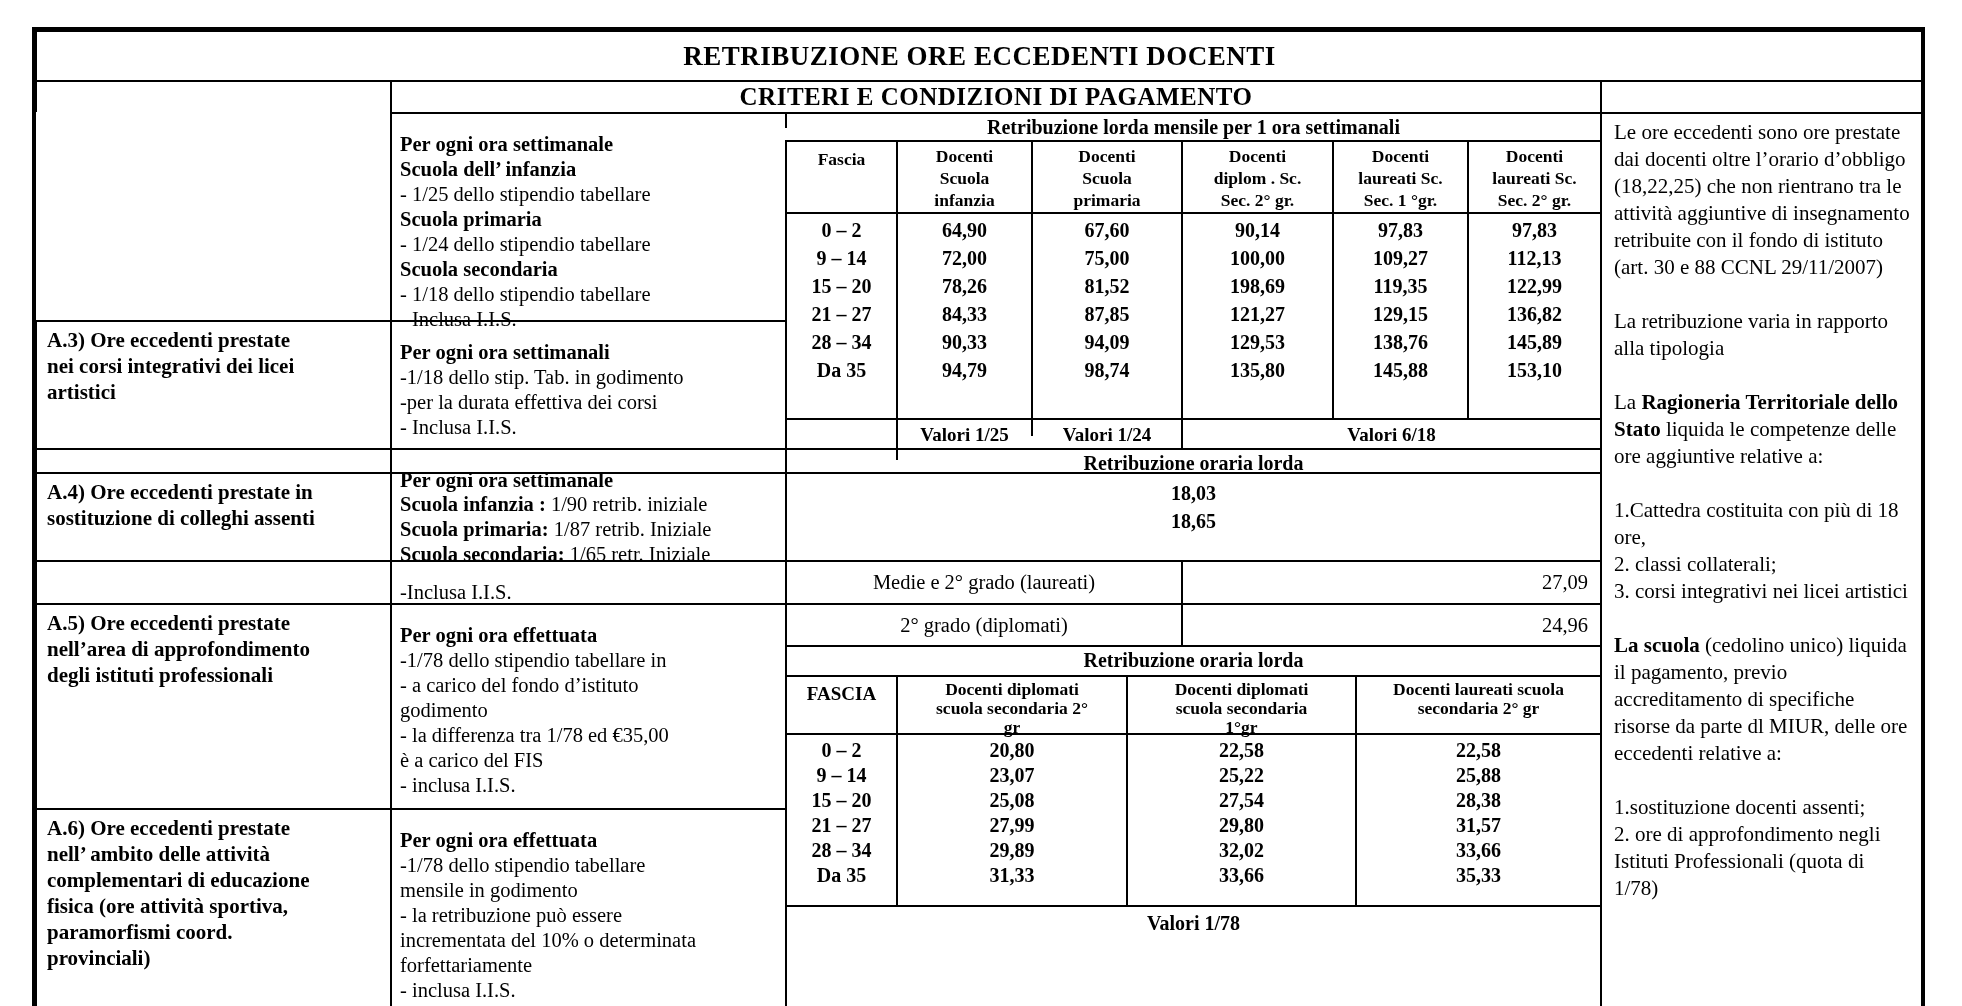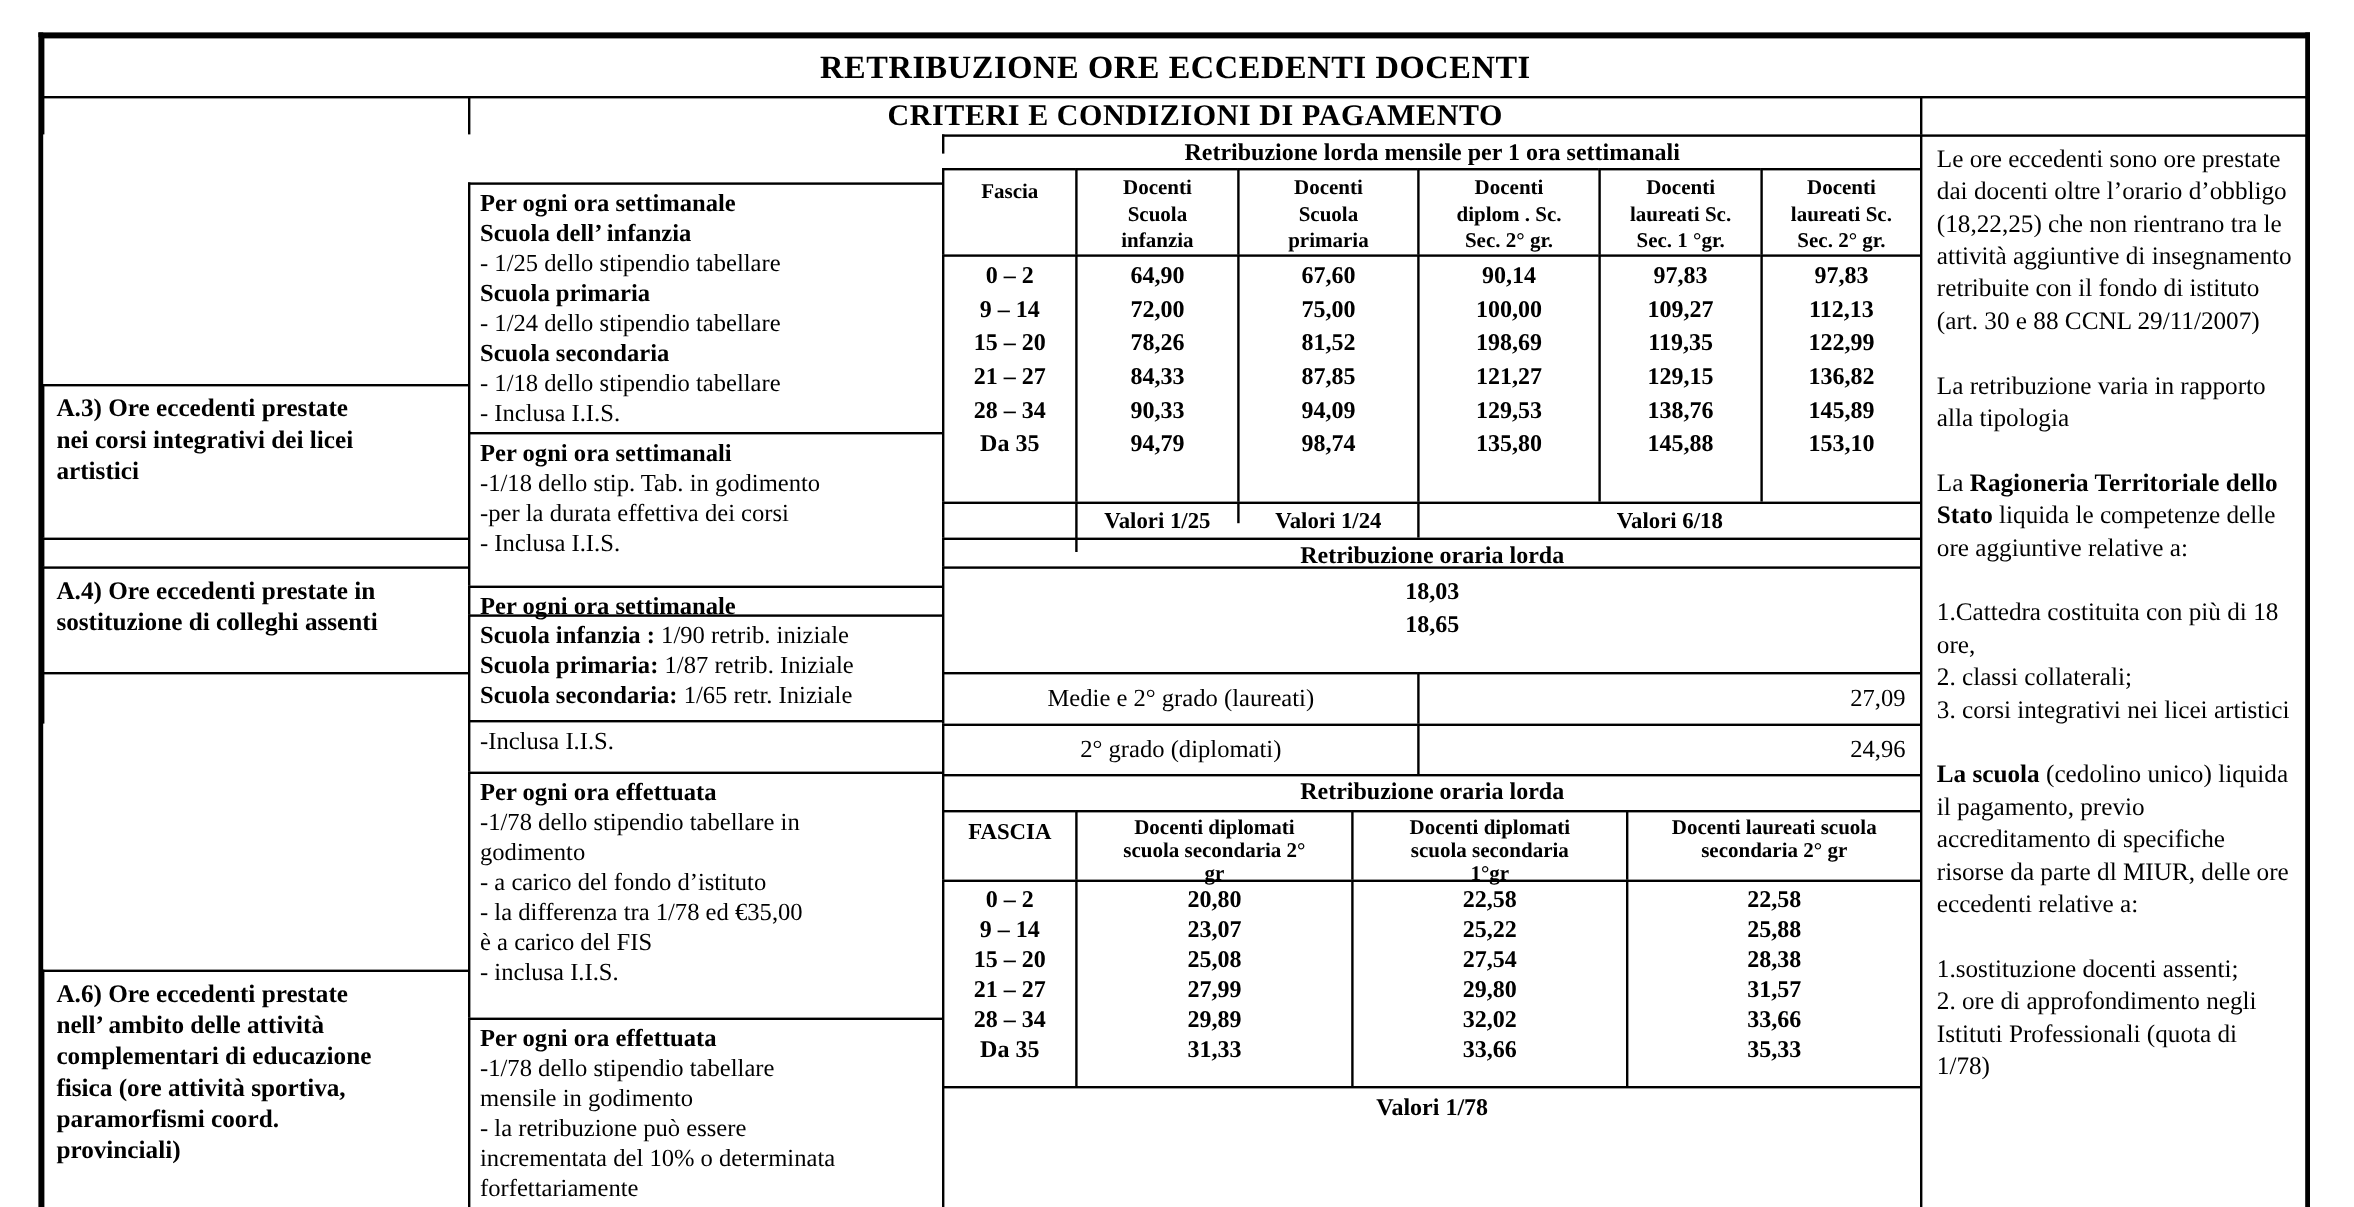--- a/index.html
+++ b/index.html
@@ -4,21 +4,21 @@
 <style>
   html,body{margin:0;padding:0;background:#fff;}
   .page{position:relative;width:1962px;height:1006px;overflow:hidden;background:#fff;
         font-family:"Liberation Serif","DejaVu Serif",serif;color:#000;}
   .c{position:absolute;box-sizing:border-box;border-left:2px solid #000;border-top:2px solid #000;}
   .frame{position:absolute;box-sizing:border-box;left:32px;top:27px;width:1893px;height:1010px;
          border:4px solid #000;border-bottom:none;pointer-events:none;}
   .title{font-weight:bold;font-size:27px;text-align:center;padding-top:9px;letter-spacing:.5px;}
   .subtitle{font-weight:bold;font-size:25px;text-align:center;padding-top:1px;letter-spacing:.5px;}
   .lcell{font-weight:bold;font-size:21px;line-height:26px;padding:5px 6px 0 10px;white-space:pre-line;}
-  .ccell{font-size:20.5px;line-height:25px;padding:4px 4px 0 8px;margin-top:40px;}
+  .ccell{font-size:20.5px;line-height:25px;padding:18px 4px 0 8px;}
   .b{font-weight:bold;}
   .banner{font-weight:bold;font-size:20px;text-align:center;padding-top:2px;}
   .th{font-weight:bold;font-size:17.5px;line-height:22px;text-align:center;white-space:pre-line;padding-top:3px;}
   .thf{font-size:19px;padding-top:6px;}
   .tcol div{font-weight:bold;font-size:20px;line-height:28px;text-align:center;}
   .tcol{padding-top:2px;}
   .tcol2 div{font-weight:bold;font-size:20px;line-height:25px;text-align:center;}
   .tcol2{padding-top:3px;}
   .valori{font-weight:bold;font-size:19px;text-align:center;padding-top:4px;}
   .bigv{text-align:center;padding-top:5px;}
@@ -39,20 +39,23 @@
   <div class="c subtitle" style="left:390px;top:80px;width:1210px;height:32px">CRITERI E  CONDIZIONI DI PAGAMENTO</div>
   <div class="c" style="left:1600px;top:80px;width:322px;height:32px"></div>
 
   <div class="c lcell" style="left:35px;top:320px;width:355px;height:128px">A.3) Ore eccedenti prestate
 nei corsi integrativi dei licei
 artistici</div>
   <div class="c" style="left:35px;top:448px;width:355px;height:24px"></div>
   <div class="c lcell" style="left:35px;top:472px;width:355px;height:88px">A.4) Ore eccedenti prestate in
 sostituzione di colleghi assenti</div>
   <div class="c" style="left:35px;top:560px;width:355px;height:43px"></div>
+  <div class="c lcell" style="left:35px;top:603px;width:355px;height:205px">A.5) Ore eccedenti prestate
+nell’area di approfondimento
+degli istituti professionali</div>
   <div class="c lcell" style="left:35px;top:808px;width:355px;height:212px">A.6) Ore eccedenti prestate
 nell’ ambito delle attività
 complementari di educazione
 fisica (ore attività sportiva,
 paramorfismi coord.
 provinciali)</div>
 
   <div class="c ccell" style="left:390px;top:112px;width:395px;height:208px">
     <div class="b">Per ogni ora settimanale</div>
     <div class="b">Scuola dell’ infanzia</div>
@@ -76,22 +79,22 @@
     <div><span class="b">Scuola infanzia :</span><span> 1/90 retrib. iniziale</span></div>
     <div><span class="b">Scuola primaria:</span><span> 1/87 retrib. Iniziale</span></div>
     <div><span class="b">Scuola secondaria:</span><span> 1/65 retr. Iniziale</span></div>
   </div>
   <div class="c ccell" style="left:390px;top:560px;width:395px;height:43px">
     <div>-Inclusa I.I.S.</div>
   </div>
   <div class="c ccell" style="left:390px;top:603px;width:395px;height:205px">
     <div class="b">Per ogni ora effettuata</div>
     <div>-1/78 dello stipendio tabellare in</div>
+    <div>- a carico del fondo d’istituto</div>
     <div>godimento</div>
-    <div>- a carico del fondo d’istituto</div>
     <div>- la differenza tra 1/78 ed €35,00</div>
     <div>è a carico del FIS</div>
     <div>- inclusa I.I.S.</div>
   </div>
   <div class="c ccell" style="left:390px;top:808px;width:395px;height:212px">
     <div class="b">Per ogni ora effettuata</div>
     <div>-1/78 dello stipendio tabellare</div>
     <div>mensile in godimento</div>
     <div>- la retribuzione può essere</div>
     <div>incrementata del 10% o determinata</div>

